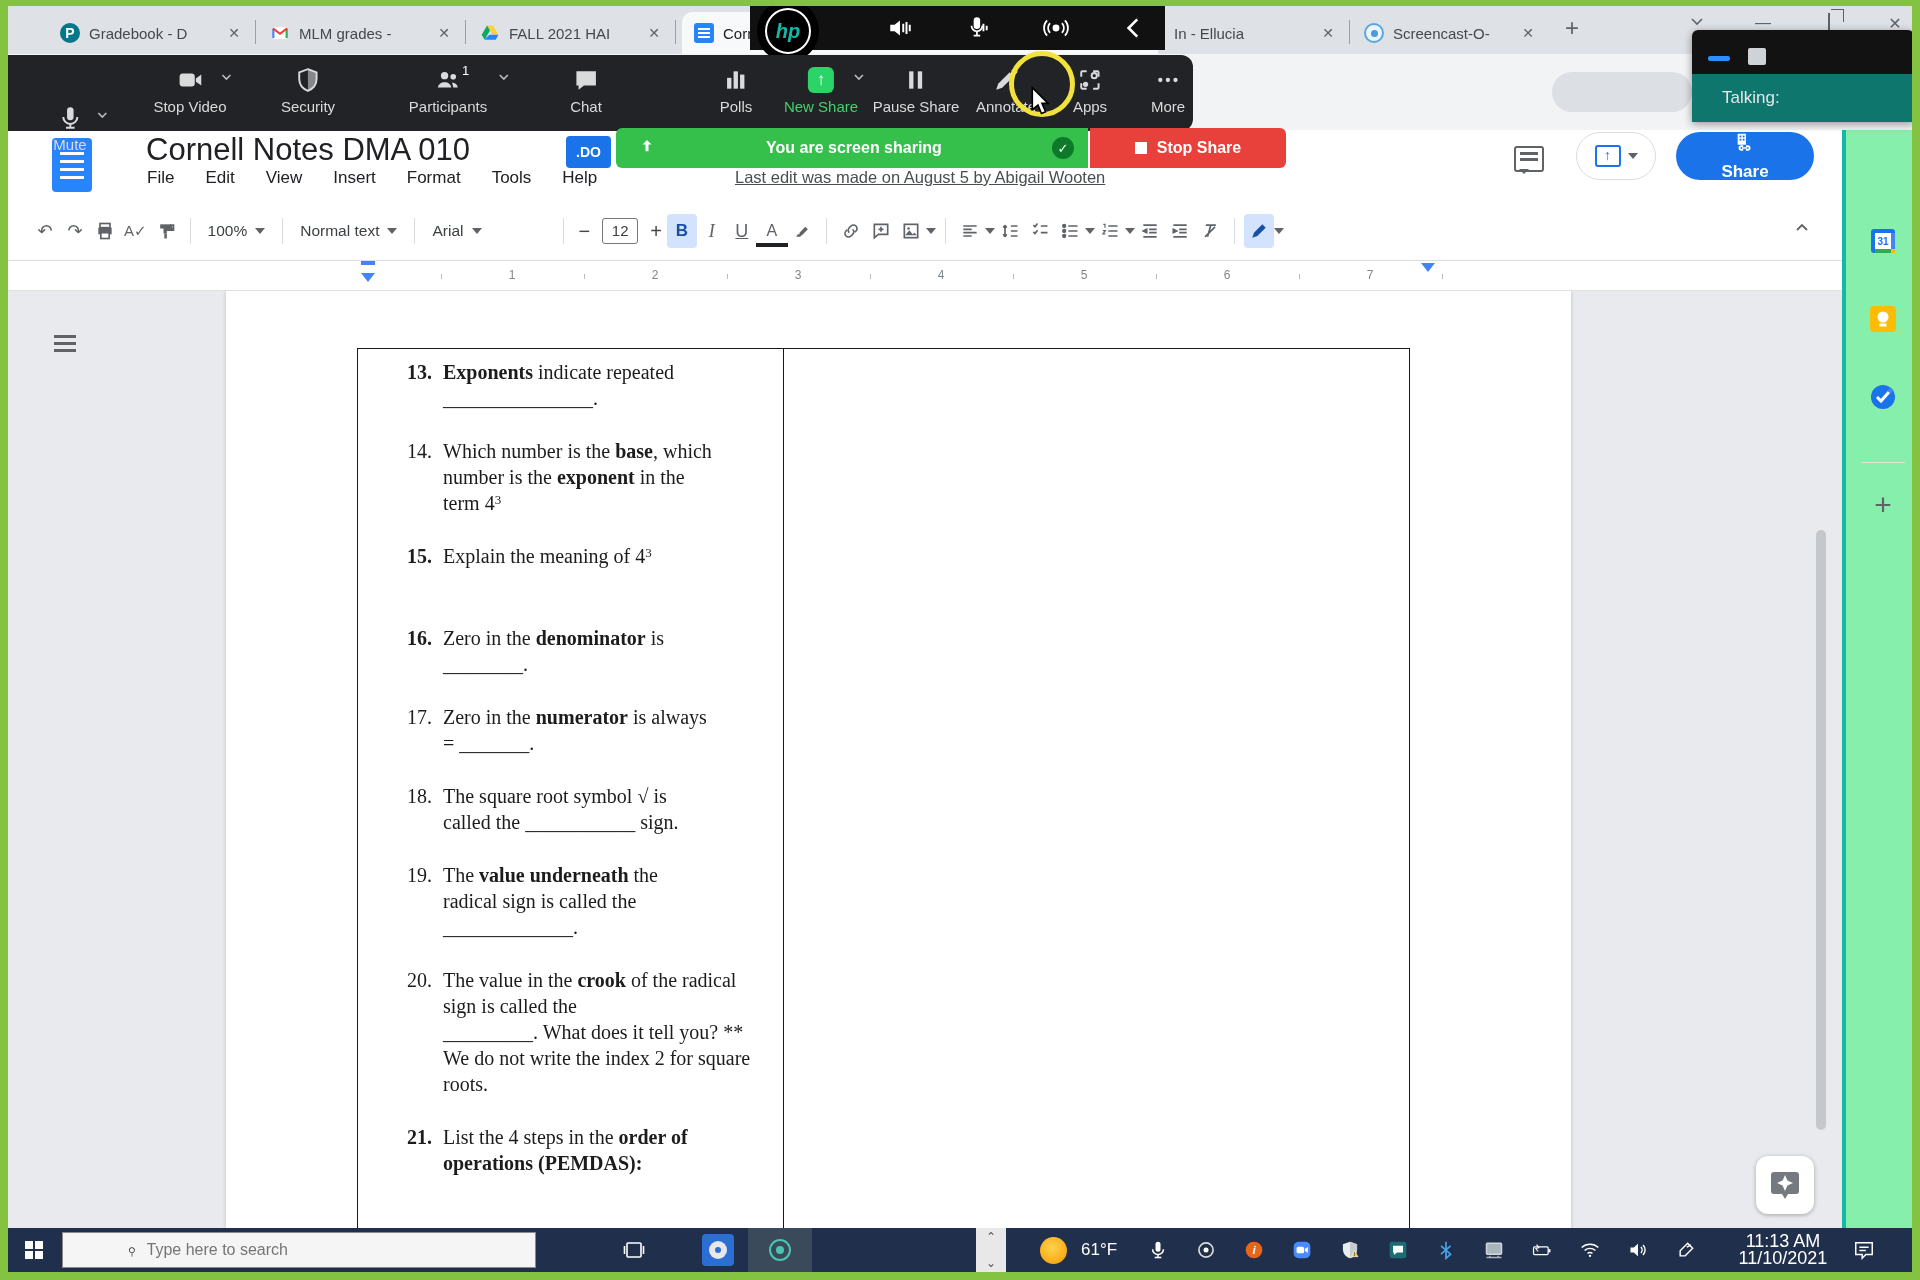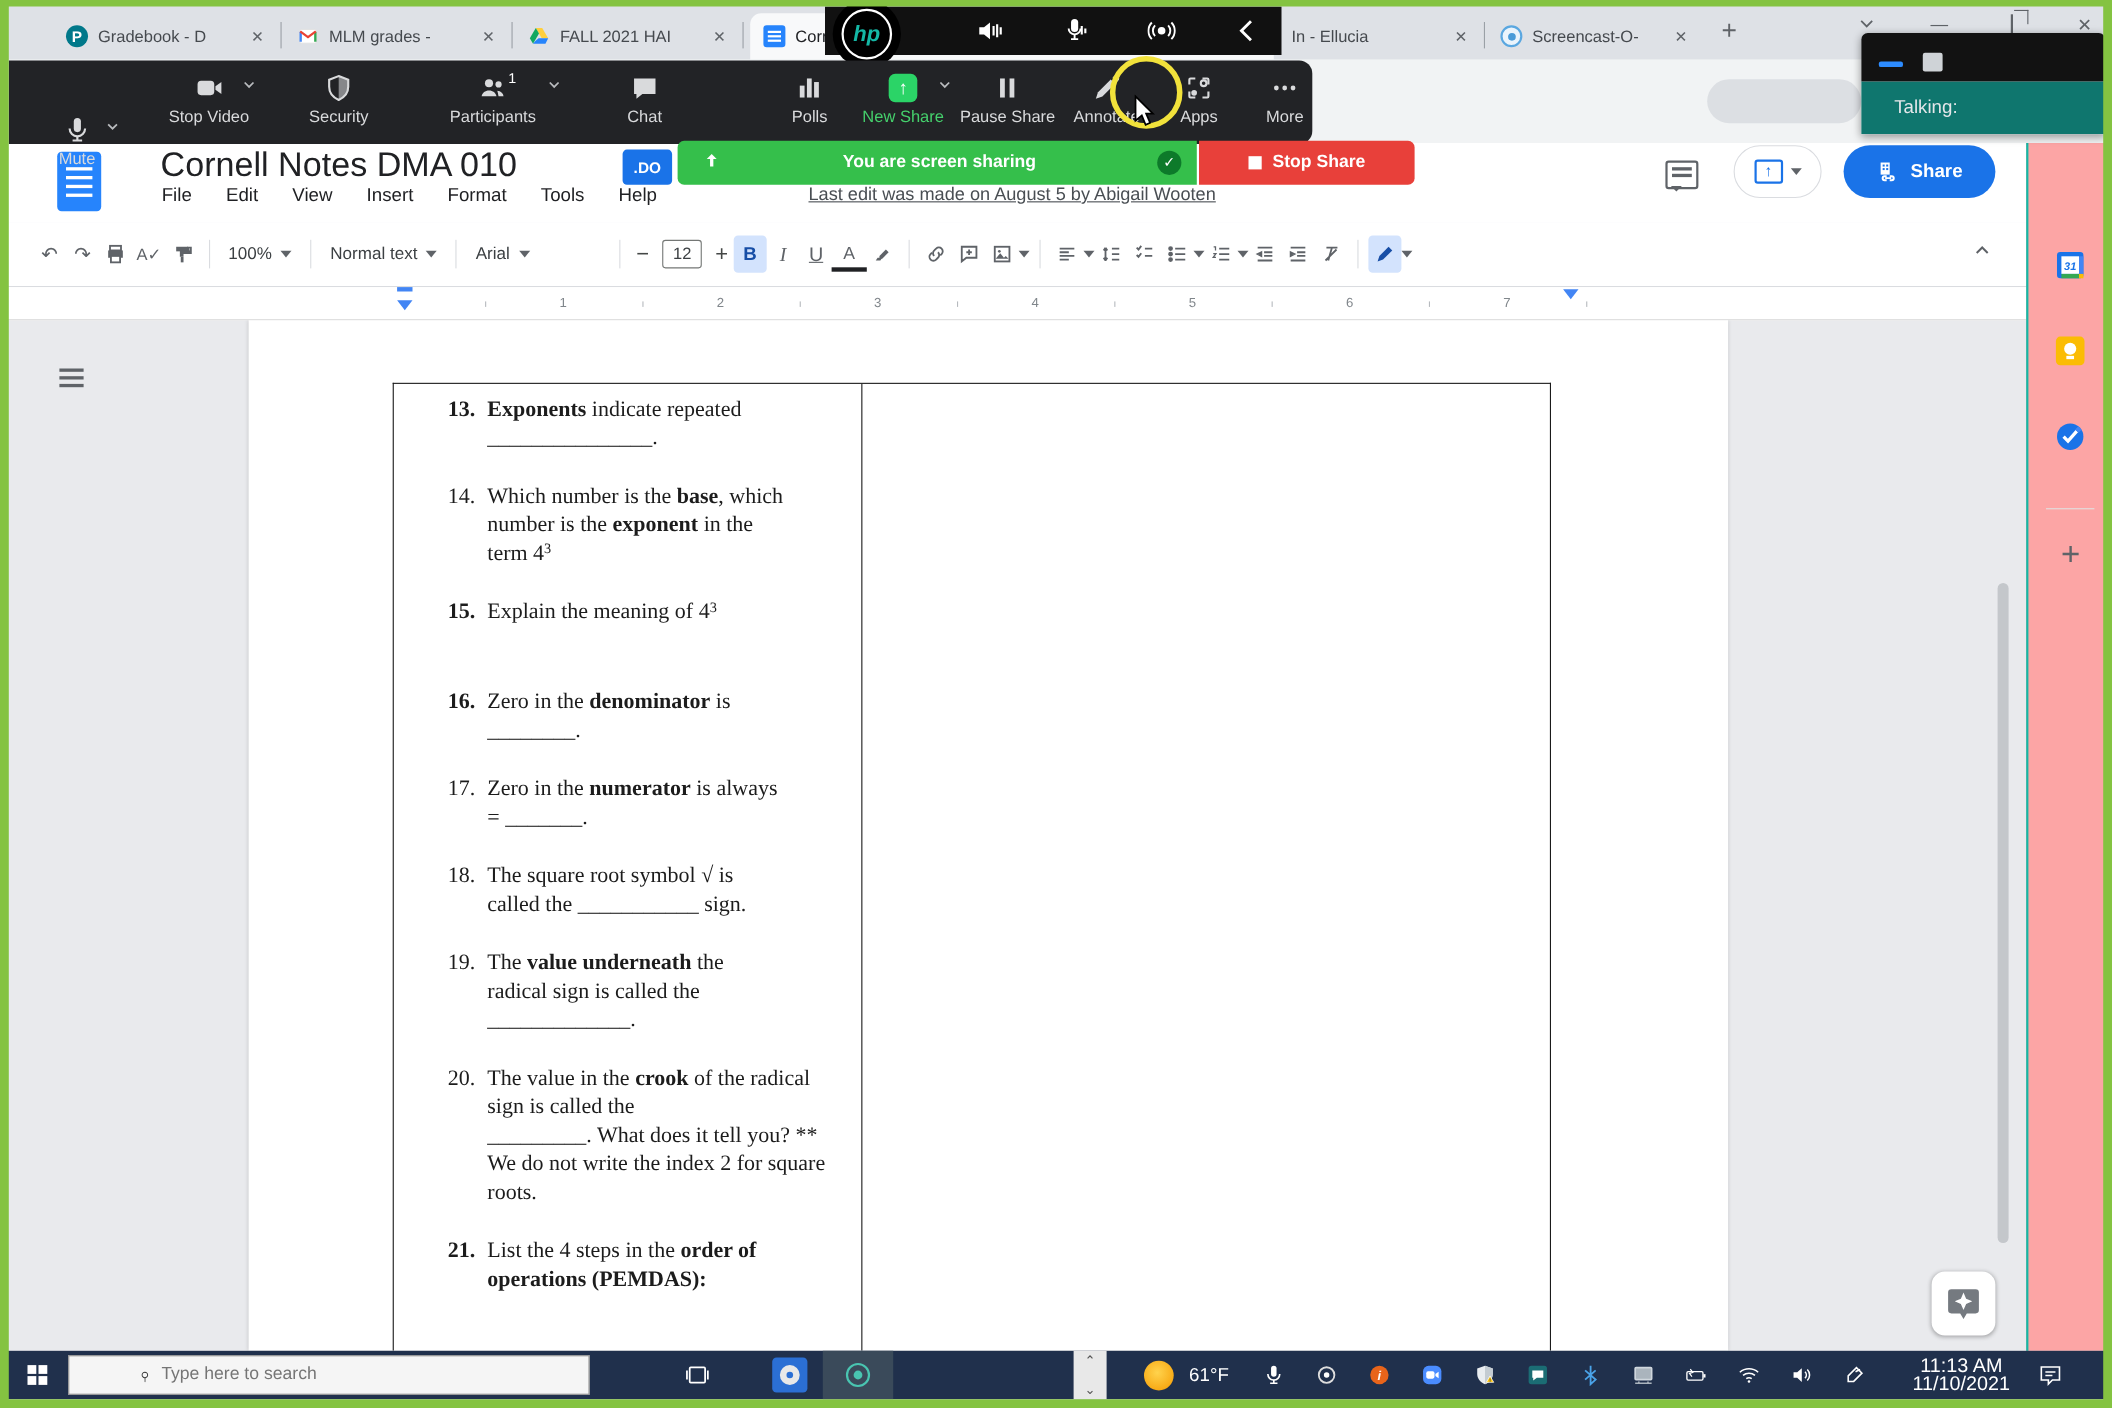--- a/index.html
+++ b/index.html
@@ -90,21 +90,21 @@
   #comment-icon:before { content:""; position:absolute; left:4px; top:4px; right:4px; height:2.5px;
     background:#5f6368; box-shadow:0 6px 0 #5f6368; }
   #comment-icon:after { content:""; position:absolute; left:3px; bottom:-9px; border:5px solid transparent; border-top-color:#5f6368; }
   #present-btn { position:absolute; left:1576px; top:132px; width:80px; height:48px; border:1px solid #dadce0;
     border-radius:24px; background:#fff; display:flex; align-items:center; justify-content:center; gap:7px; z-index:3; }
   #present-btn .pb-box { width:26px; height:22px; border:2.5px solid #1a73e8; border-radius:3px; color:#1a73e8;
     font-size:14px; font-weight:bold; text-align:center; line-height:17px; }
   .caret-down { width:0; height:0; border:5px solid transparent; border-top:6px solid #5f6368; margin-top:5px; }
   #share-btn { position:absolute; left:1676px; top:132px; width:138px; height:48px; background:#1a73e8;
     border-radius:24px; color:#fff; display:flex; align-items:center; justify-content:center; gap:9px;
-    font-size:17px; font-weight:bold; z-index:3; }
+    font-size:17px; font-weight:bold; z-index:3;flex-direction:column; }
   #share-btn .shb-ic svg { width:22px; height:22px; display:block; }
   #avatar { position:absolute; left:1844px; top:132px; width:48px; height:48px; border-radius:50%; z-index:3;
     background:radial-gradient(circle at 50% 42%, #d8a06a 0 40%, #b3754a 70%, #8a5a3a 100%);
     box-shadow:inset 0 -14px 0 rgba(233,196,120,.55); }
 
   
   #docs-toolbar { position:absolute; left:0; top:202px; width:1920px; height:59px; background:#fff;
     border-bottom:1px solid #dadce0; display:flex; align-items:center; padding-left:30px; z-index:3; color:#5f6368; }
   .ti { height:34px; min-width:30px; display:flex; align-items:center; justify-content:center;
     font-size:18px; color:#5f6368; border-radius:4px; padding:0 4px; position:relative; }
@@ -149,22 +149,22 @@
   .doc-item .num.b { font-weight:bold; }
   .doc-item .body { flex:1; }
   .doc-item sup { font-size:13px; line-height:0; vertical-align:6px; }
   #doc-scrollbar { position:absolute; left:1816px; top:239px; width:10px; height:600px; background:#c4c7cb; border-radius:5px; }
   #explore-btn { position:absolute; left:1756px; top:865px; width:58px; height:58px; background:#fff;
     border-radius:12px; box-shadow:0 1px 4px rgba(0,0,0,.3); display:flex; align-items:center; justify-content:center; }
   #explore-btn svg { width:34px; height:34px; }
   #panel-chevron { position:absolute; left:1864px; top:872px; font-size:26px; color:#5f6368; }
 
   
-  #side-panel { position:absolute; right:0; top:130px; width:78px; height:1098px; background:#fca5a5;
-    border-left:2px solid #14b8a6; z-index:3; display:flex; flex-direction:column; align-items:center; padding-top:96px;font-style:italic; }
+  #side-panel { position:absolute; right:0; top:130px; width:78px; height:1098px; background:#86efac;
+    border-left:4px solid #14b8a6; z-index:3; display:flex; flex-direction:column; align-items:center; padding-top:96px; }
   .sp-ic { width:30px; height:30px; margin-bottom:48px; position:relative; }
   .sp-ic svg { width:30px; height:30px; display:block; }
   #sp-divider { width:44px; height:1px; background:#e0e0e0; margin:2px 0 28px; }
   #sp-plus { font-size:30px; color:#5f6368; line-height:28px; }
 
   
   #talking-panel { position:absolute; left:1692px; top:30px; width:222px; height:92px; z-index:80;
     border-radius:6px 6px 0 0; overflow:hidden; box-shadow:0 2px 8px rgba(0,0,0,.4); }
   #tp-header { height:44px; background:#121212; position:relative; }
   #tp-min { position:absolute; left:16px; top:26px; width:22px; height:5px; background:#2d8cff; border-radius:2px; }

